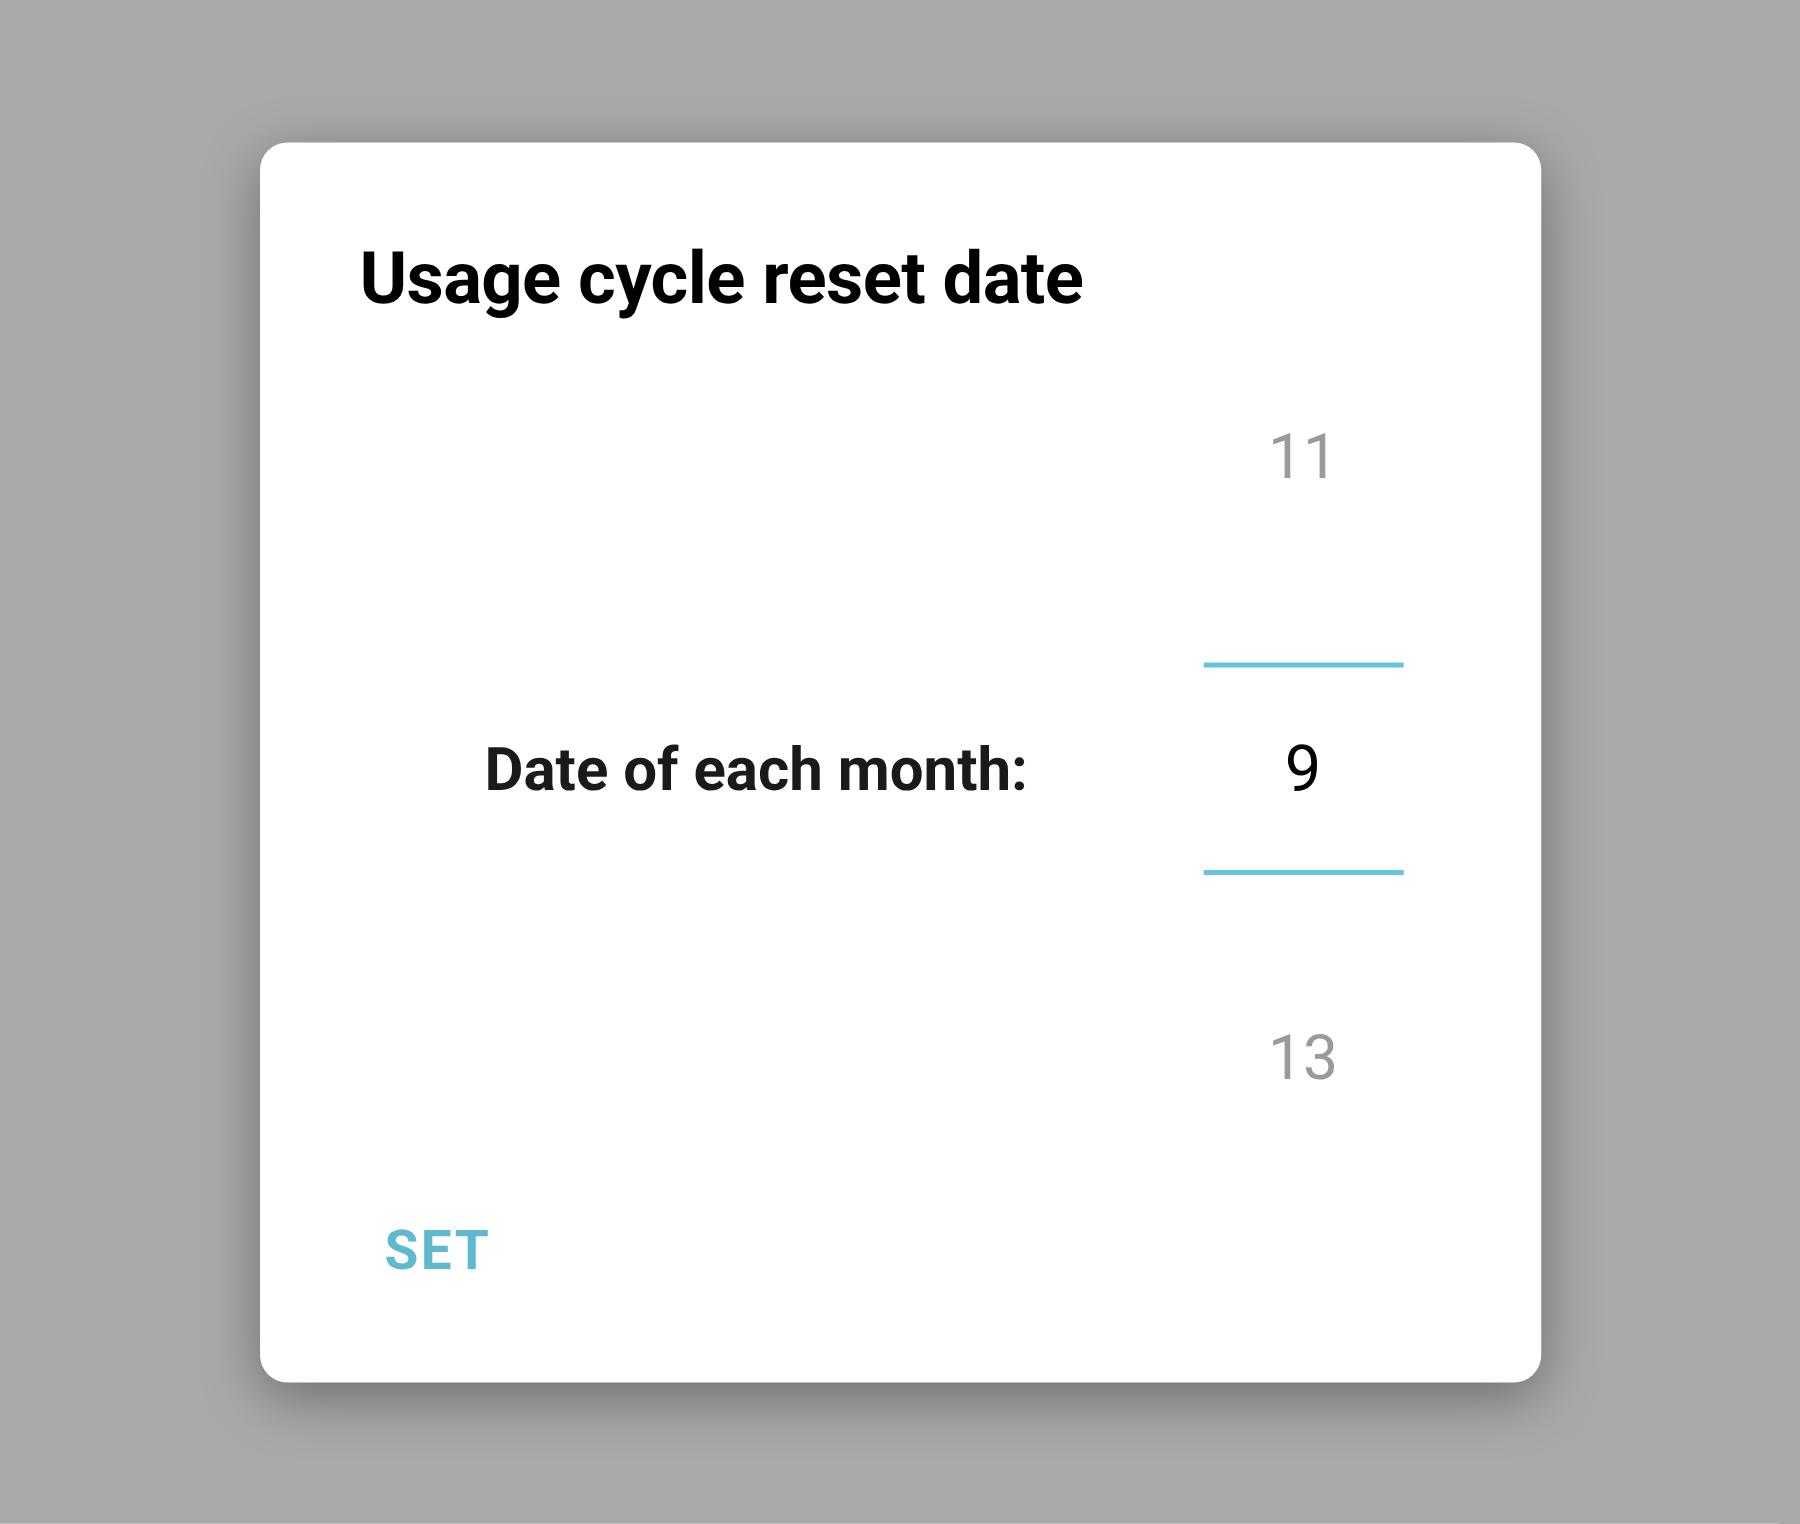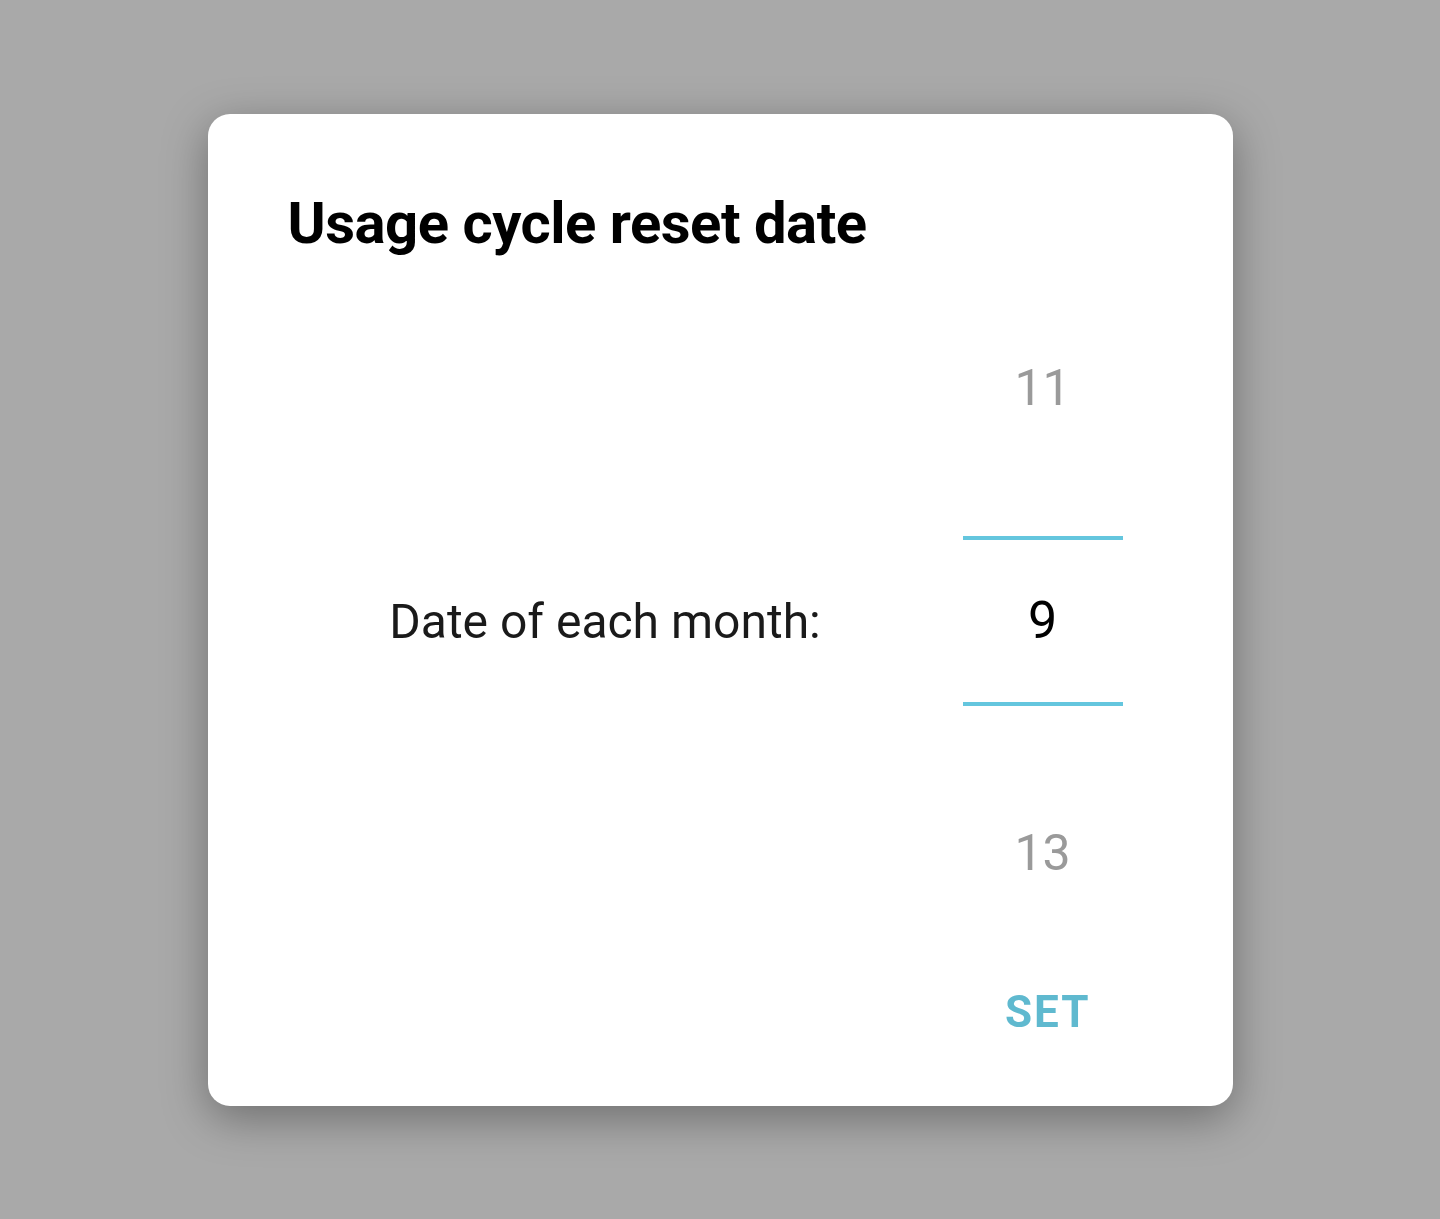--- a/index.html
+++ b/index.html
@@ -15,21 +15,21 @@
       display: flex;
       align-items: center;
       justify-content: center;
     }
     .dialog {
       width: 1025px;
       height: 992px;
       background: #ffffff;
       border-radius: 22px;
       box-shadow: 0 12px 45px rgba(0,0,0,0.35);
-      padding: 75px 80px 48px 80px;
+      padding: 75px 80px 60px 80px;
       display: flex;
       flex-direction: column;
       position: relative;
     }
     .dialog-title {
       font-size: 58px;
       font-weight: 700;
       color: #000000;
       letter-spacing: -0.5px;
       margin-bottom: 10px;
@@ -38,21 +38,21 @@
       flex: 1;
       display: flex;
       align-items: center;
       position: relative;
     }
     .picker-label {
       flex: 1;
       text-align: center;
       font-size: 48px;
       color: #1a1a1a;
-      font-weight: 400;
+      font-weight: 700;
       padding-right: 40px;
     }
     .number-picker {
       width: 160px;
       height: 560px;
       position: relative;
       margin-right: 30px;
       display: flex;
       flex-direction: column;
       align-items: center;
@@ -60,21 +60,21 @@
     }
     .picker-value {
       position: absolute;
       width: 100%;
       text-align: center;
       font-size: 50px;
       line-height: 1.1;
       user-select: none;
     }
     .picker-value.prev {
-      top: 20px;
+      top: 4px;
       color: #9a9a9a;
     }
     .picker-value.current {
       top: 50%;
       transform: translateY(-50%);
       color: #000000;
       font-size: 52px;
     }
     .picker-value.next {
       bottom: 20px;
@@ -89,21 +89,20 @@
       background: #64c6de;
     }
     .picker-divider.top {
       top: 195px;
     }
     .picker-divider.bottom {
       bottom: 195px;
     }
     .actions {
       display: flex;
-      justify-content: flex-end;
       padding-right: 42px;
       padding-bottom: 10px;
     }
     .set-button {
       background: none;
       border: none;
       color: #5fb9cf;
       font-size: 44px;
       font-weight: 700;
       letter-spacing: 2px;

